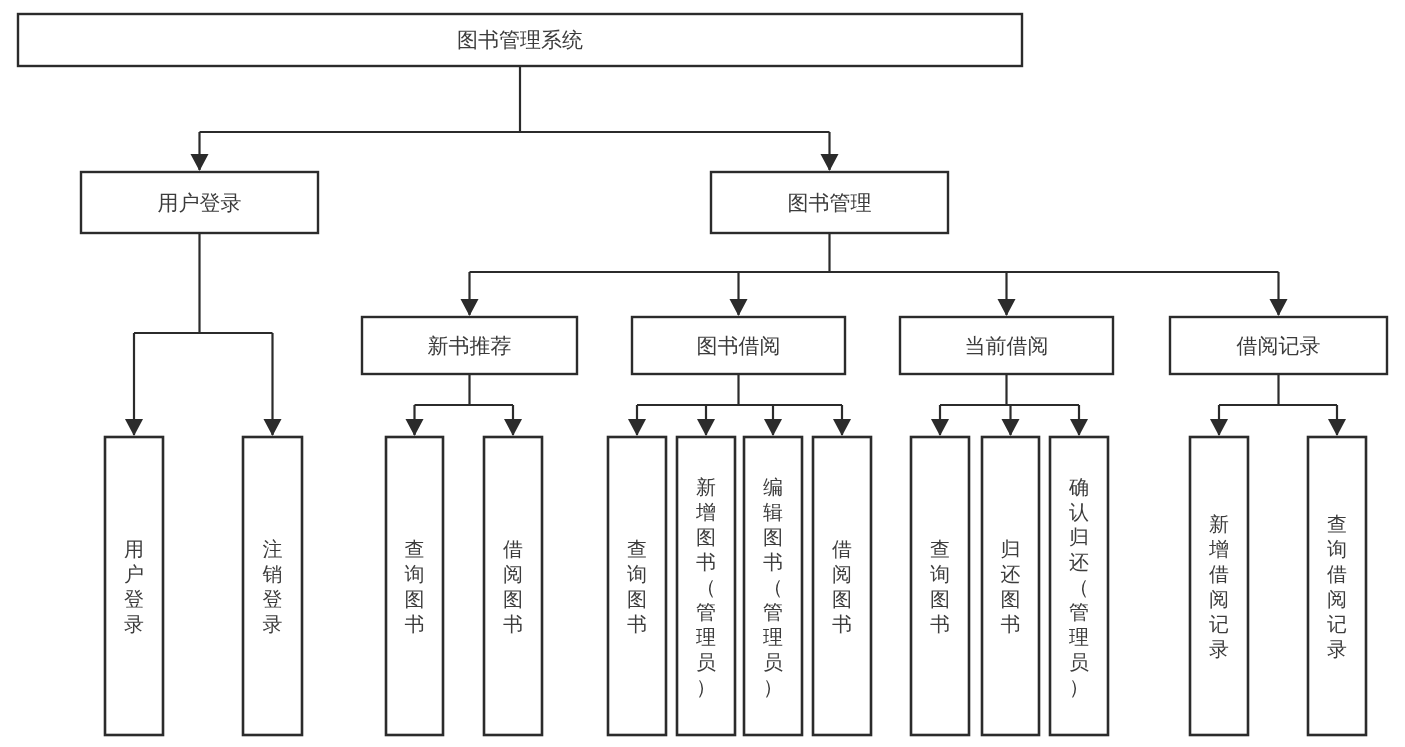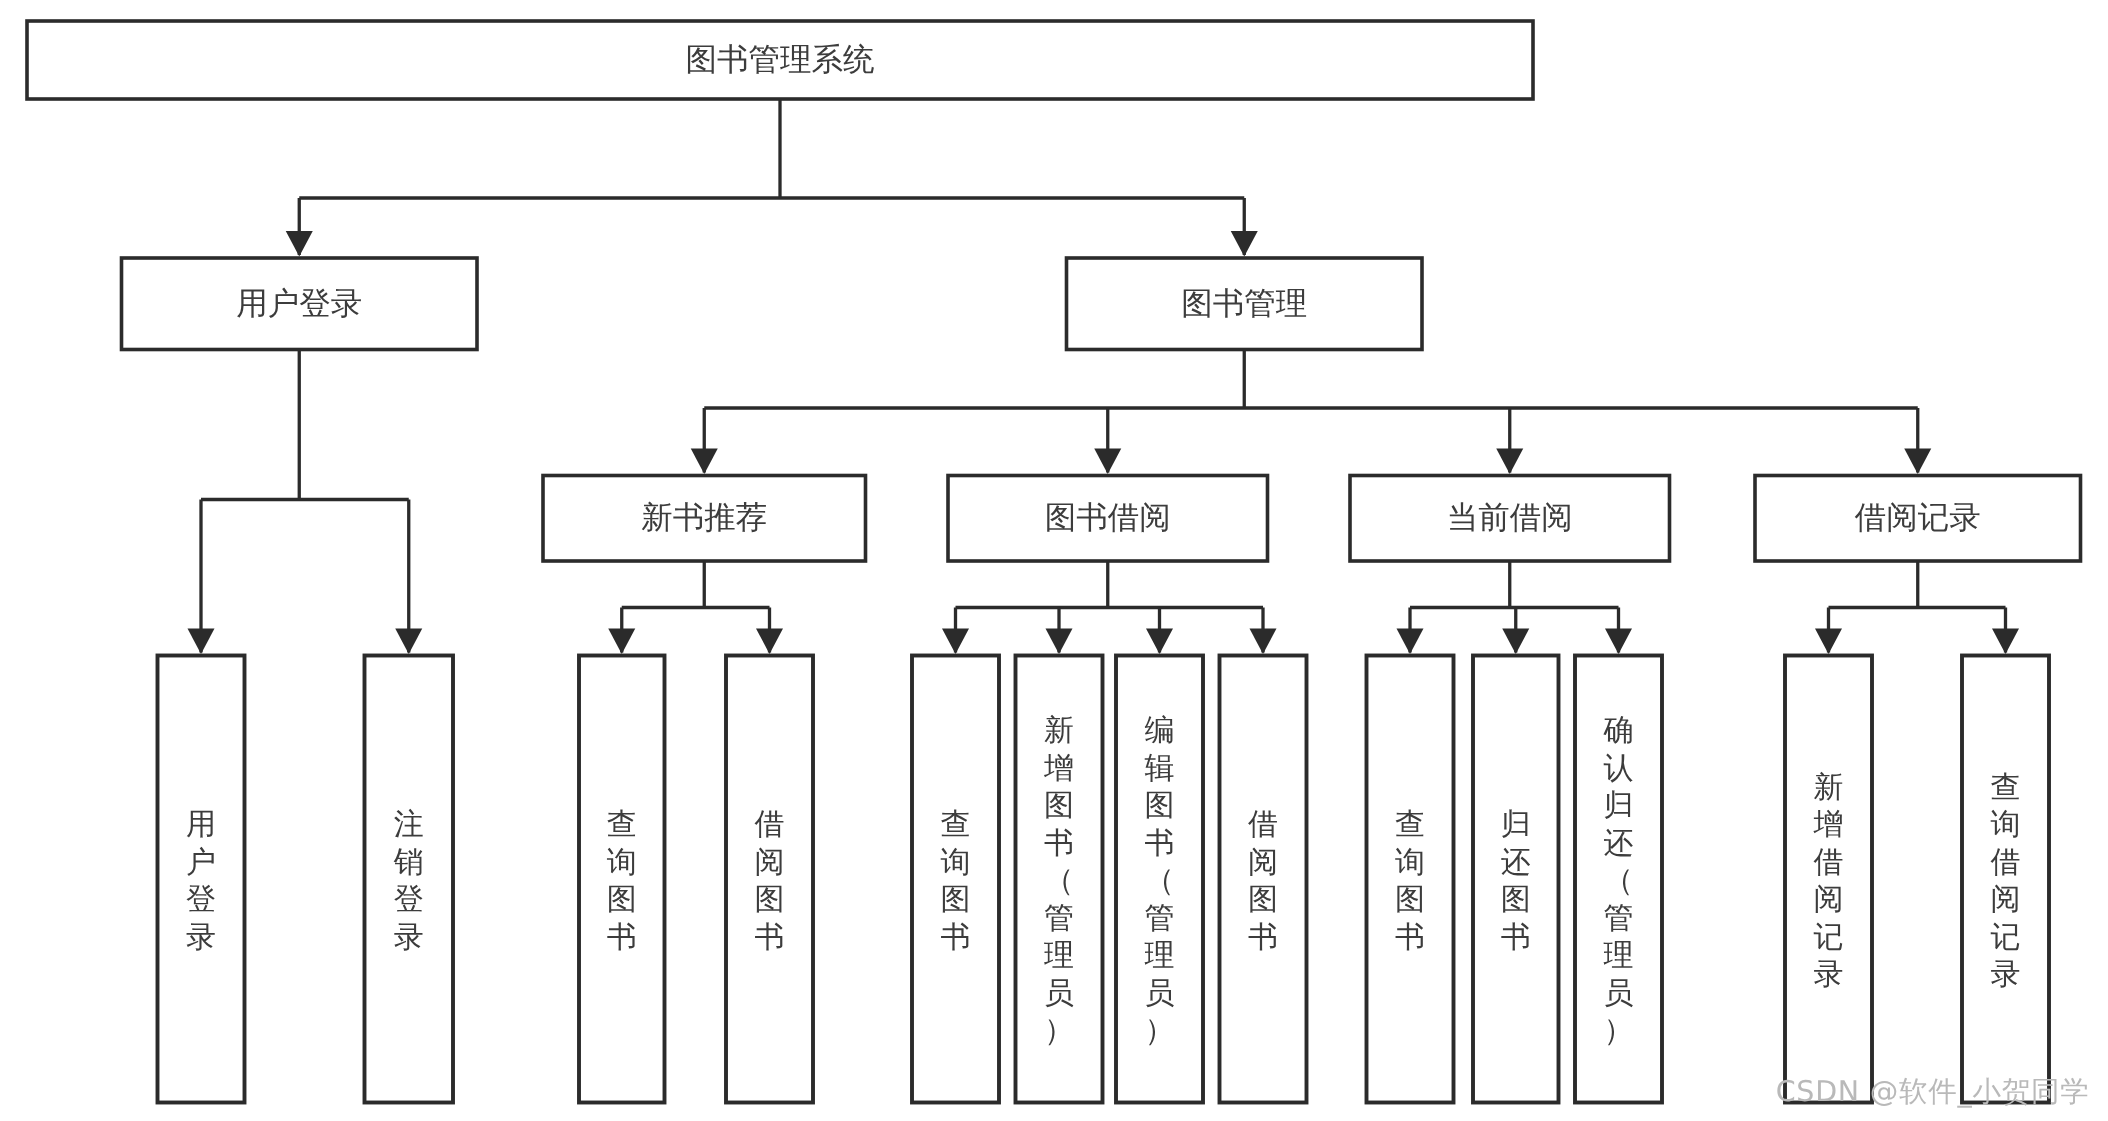--- a/index.html
+++ b/index.html
@@ -168,14 +168,13 @@
         <text x="1010.5" class="vert-label-glyph" y="556"><tspan x="1010.5" dy="0">归</tspan><tspan x="1010.5" dy="25">还</tspan><tspan x="1010.5" dy="25">图</tspan><tspan x="1010.5" dy="25">书</tspan></text>
         <rect x="1050" y="437" width="58" height="298" class="node-box leaf"></rect>
         <text x="1079" class="vert-label-glyph" y="493.5"><tspan x="1079" dy="0">确</tspan><tspan x="1079" dy="25">认</tspan><tspan x="1079" dy="25">归</tspan><tspan x="1079" dy="25">还</tspan><tspan x="1079" dy="25">（</tspan><tspan x="1079" dy="25">管</tspan><tspan x="1079" dy="25">理</tspan><tspan x="1079" dy="25">员</tspan><tspan x="1079" dy="25">）</tspan></text>
         <rect x="1190" y="437" width="58" height="298" class="node-box leaf"></rect>
         <text x="1219" class="vert-label-glyph" y="531"><tspan x="1219" dy="0">新</tspan><tspan x="1219" dy="25">增</tspan><tspan x="1219" dy="25">借</tspan><tspan x="1219" dy="25">阅</tspan><tspan x="1219" dy="25">记</tspan><tspan x="1219" dy="25">录</tspan></text>
         <rect x="1308" y="437" width="58" height="298" class="node-box leaf"></rect>
         <text x="1337" class="vert-label-glyph" y="531"><tspan x="1337" dy="0">查</tspan><tspan x="1337" dy="25">询</tspan><tspan x="1337" dy="25">借</tspan><tspan x="1337" dy="25">阅</tspan><tspan x="1337" dy="25">记</tspan><tspan x="1337" dy="25">录</tspan></text>
       </g>
   </svg>
 
-  <div class="watermark">CSDN @软件_小贺同学</div>
 </div>
 
 </body></html>

